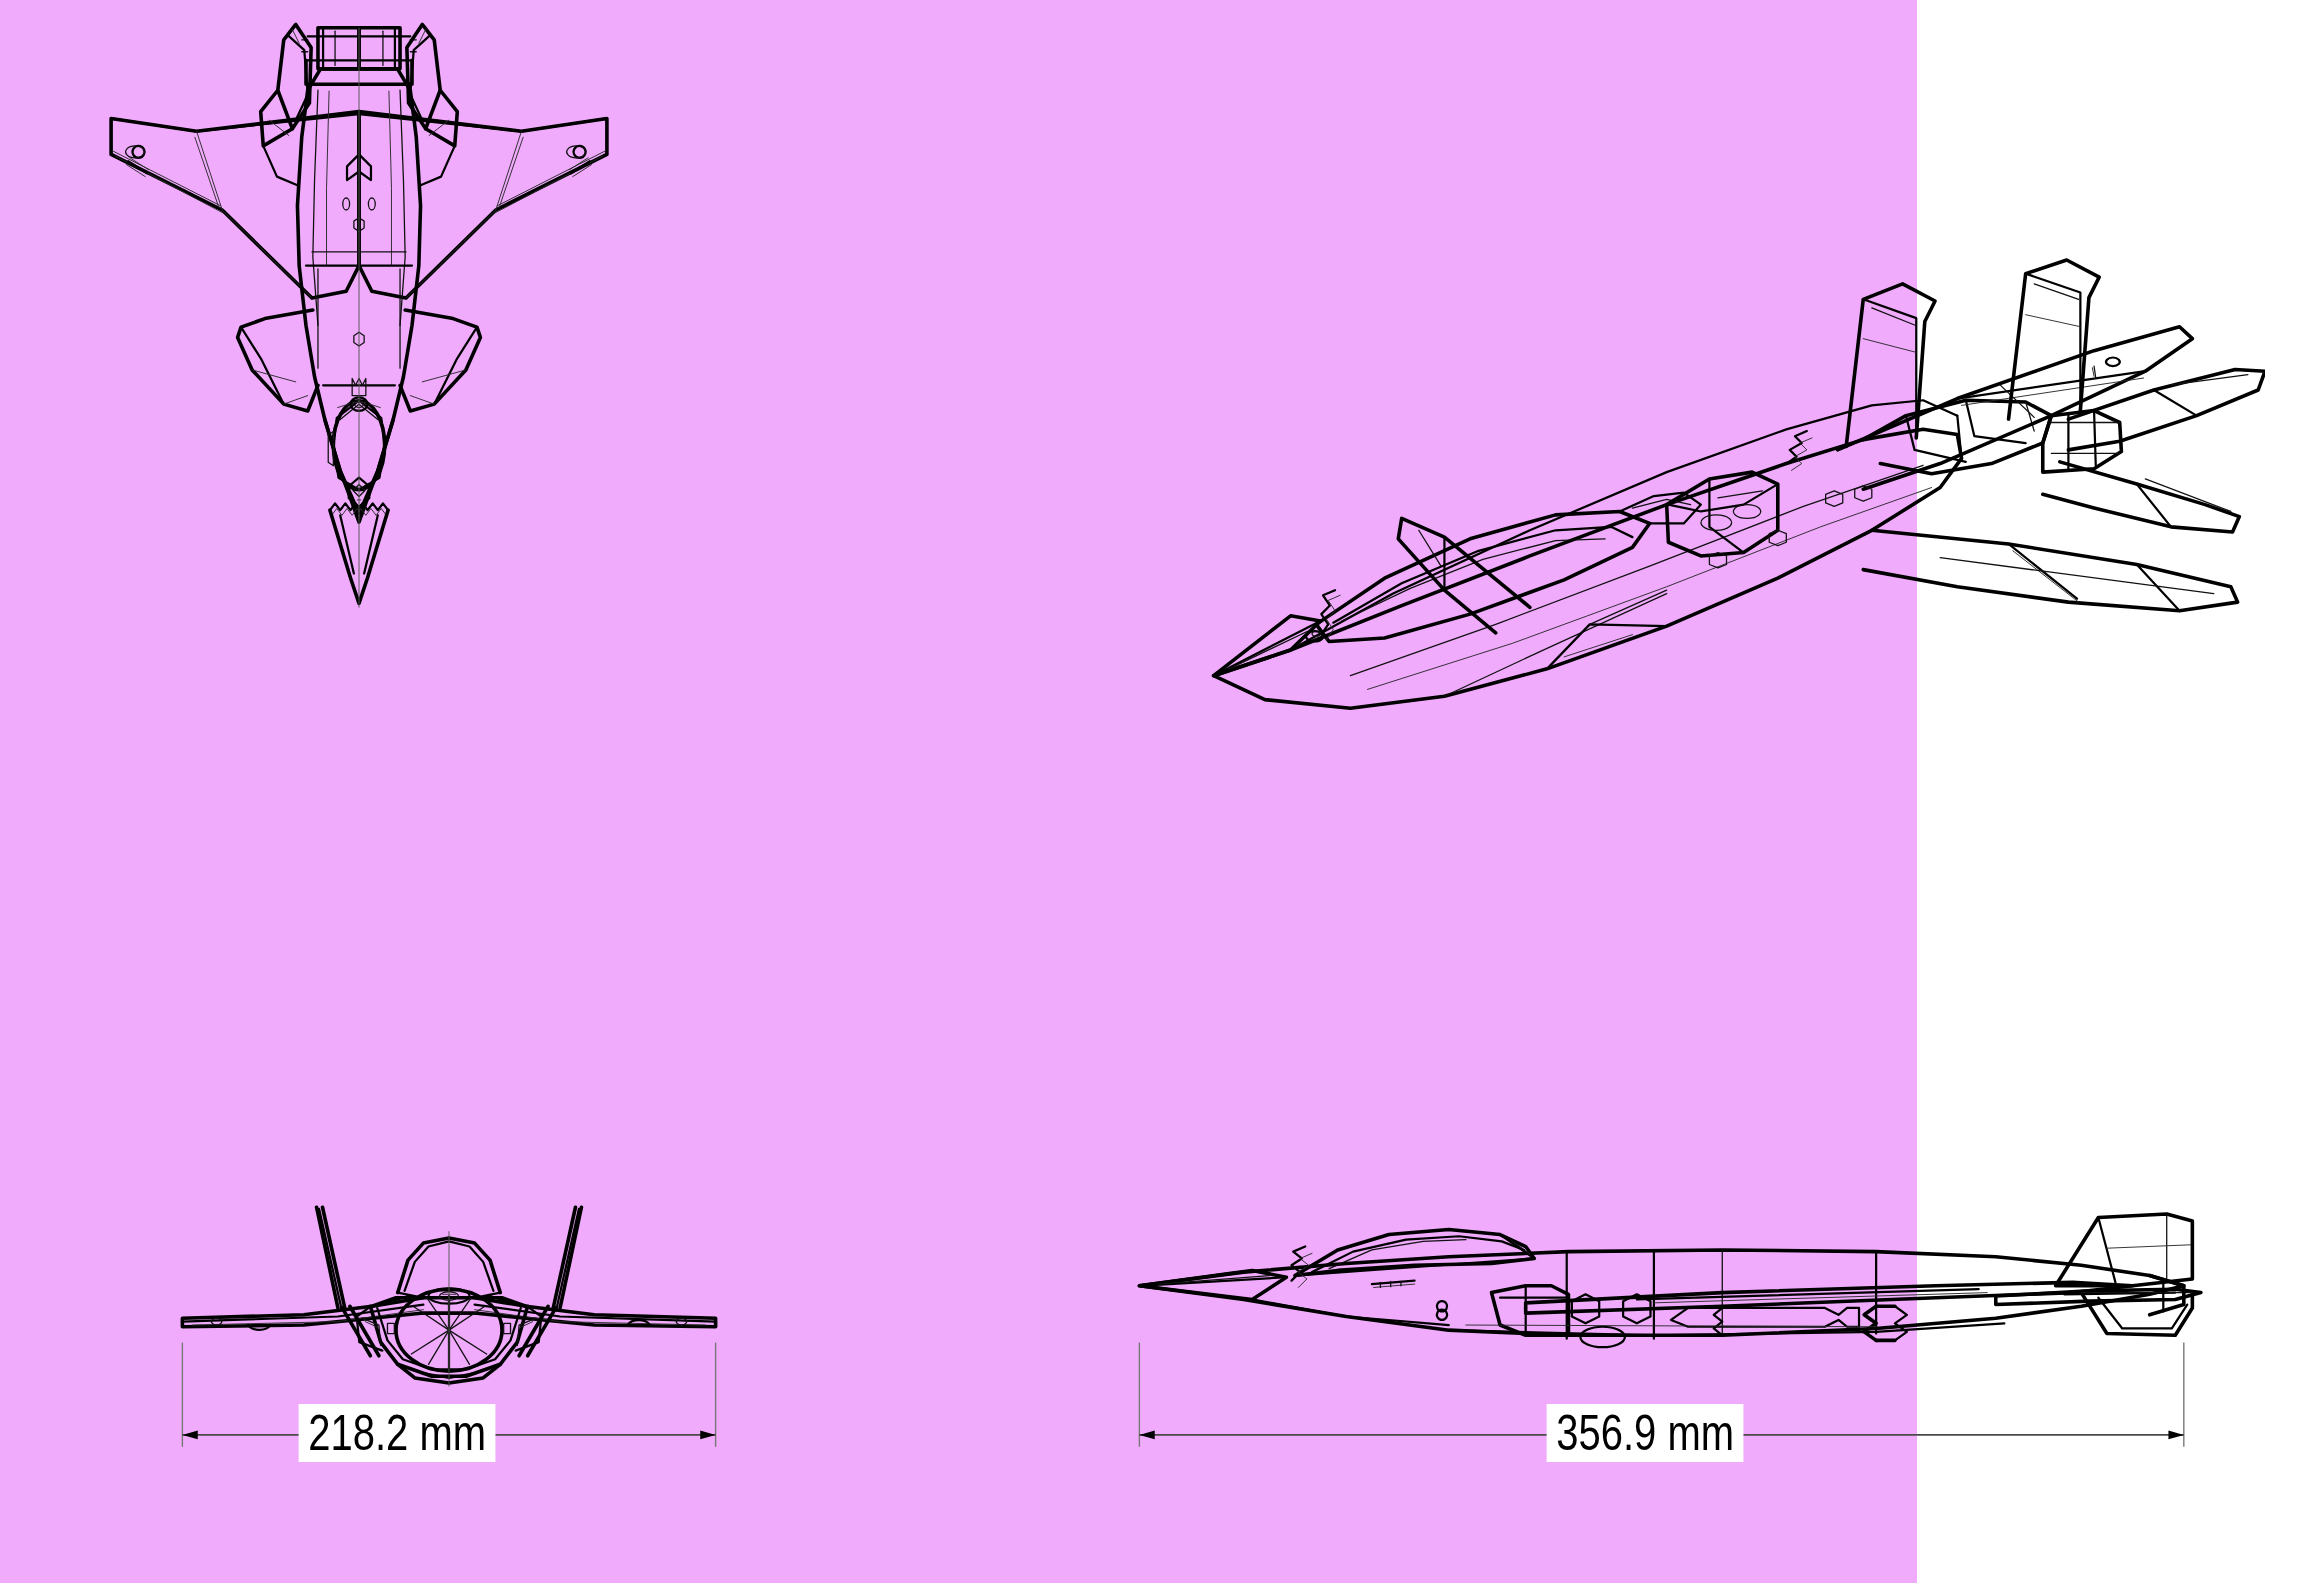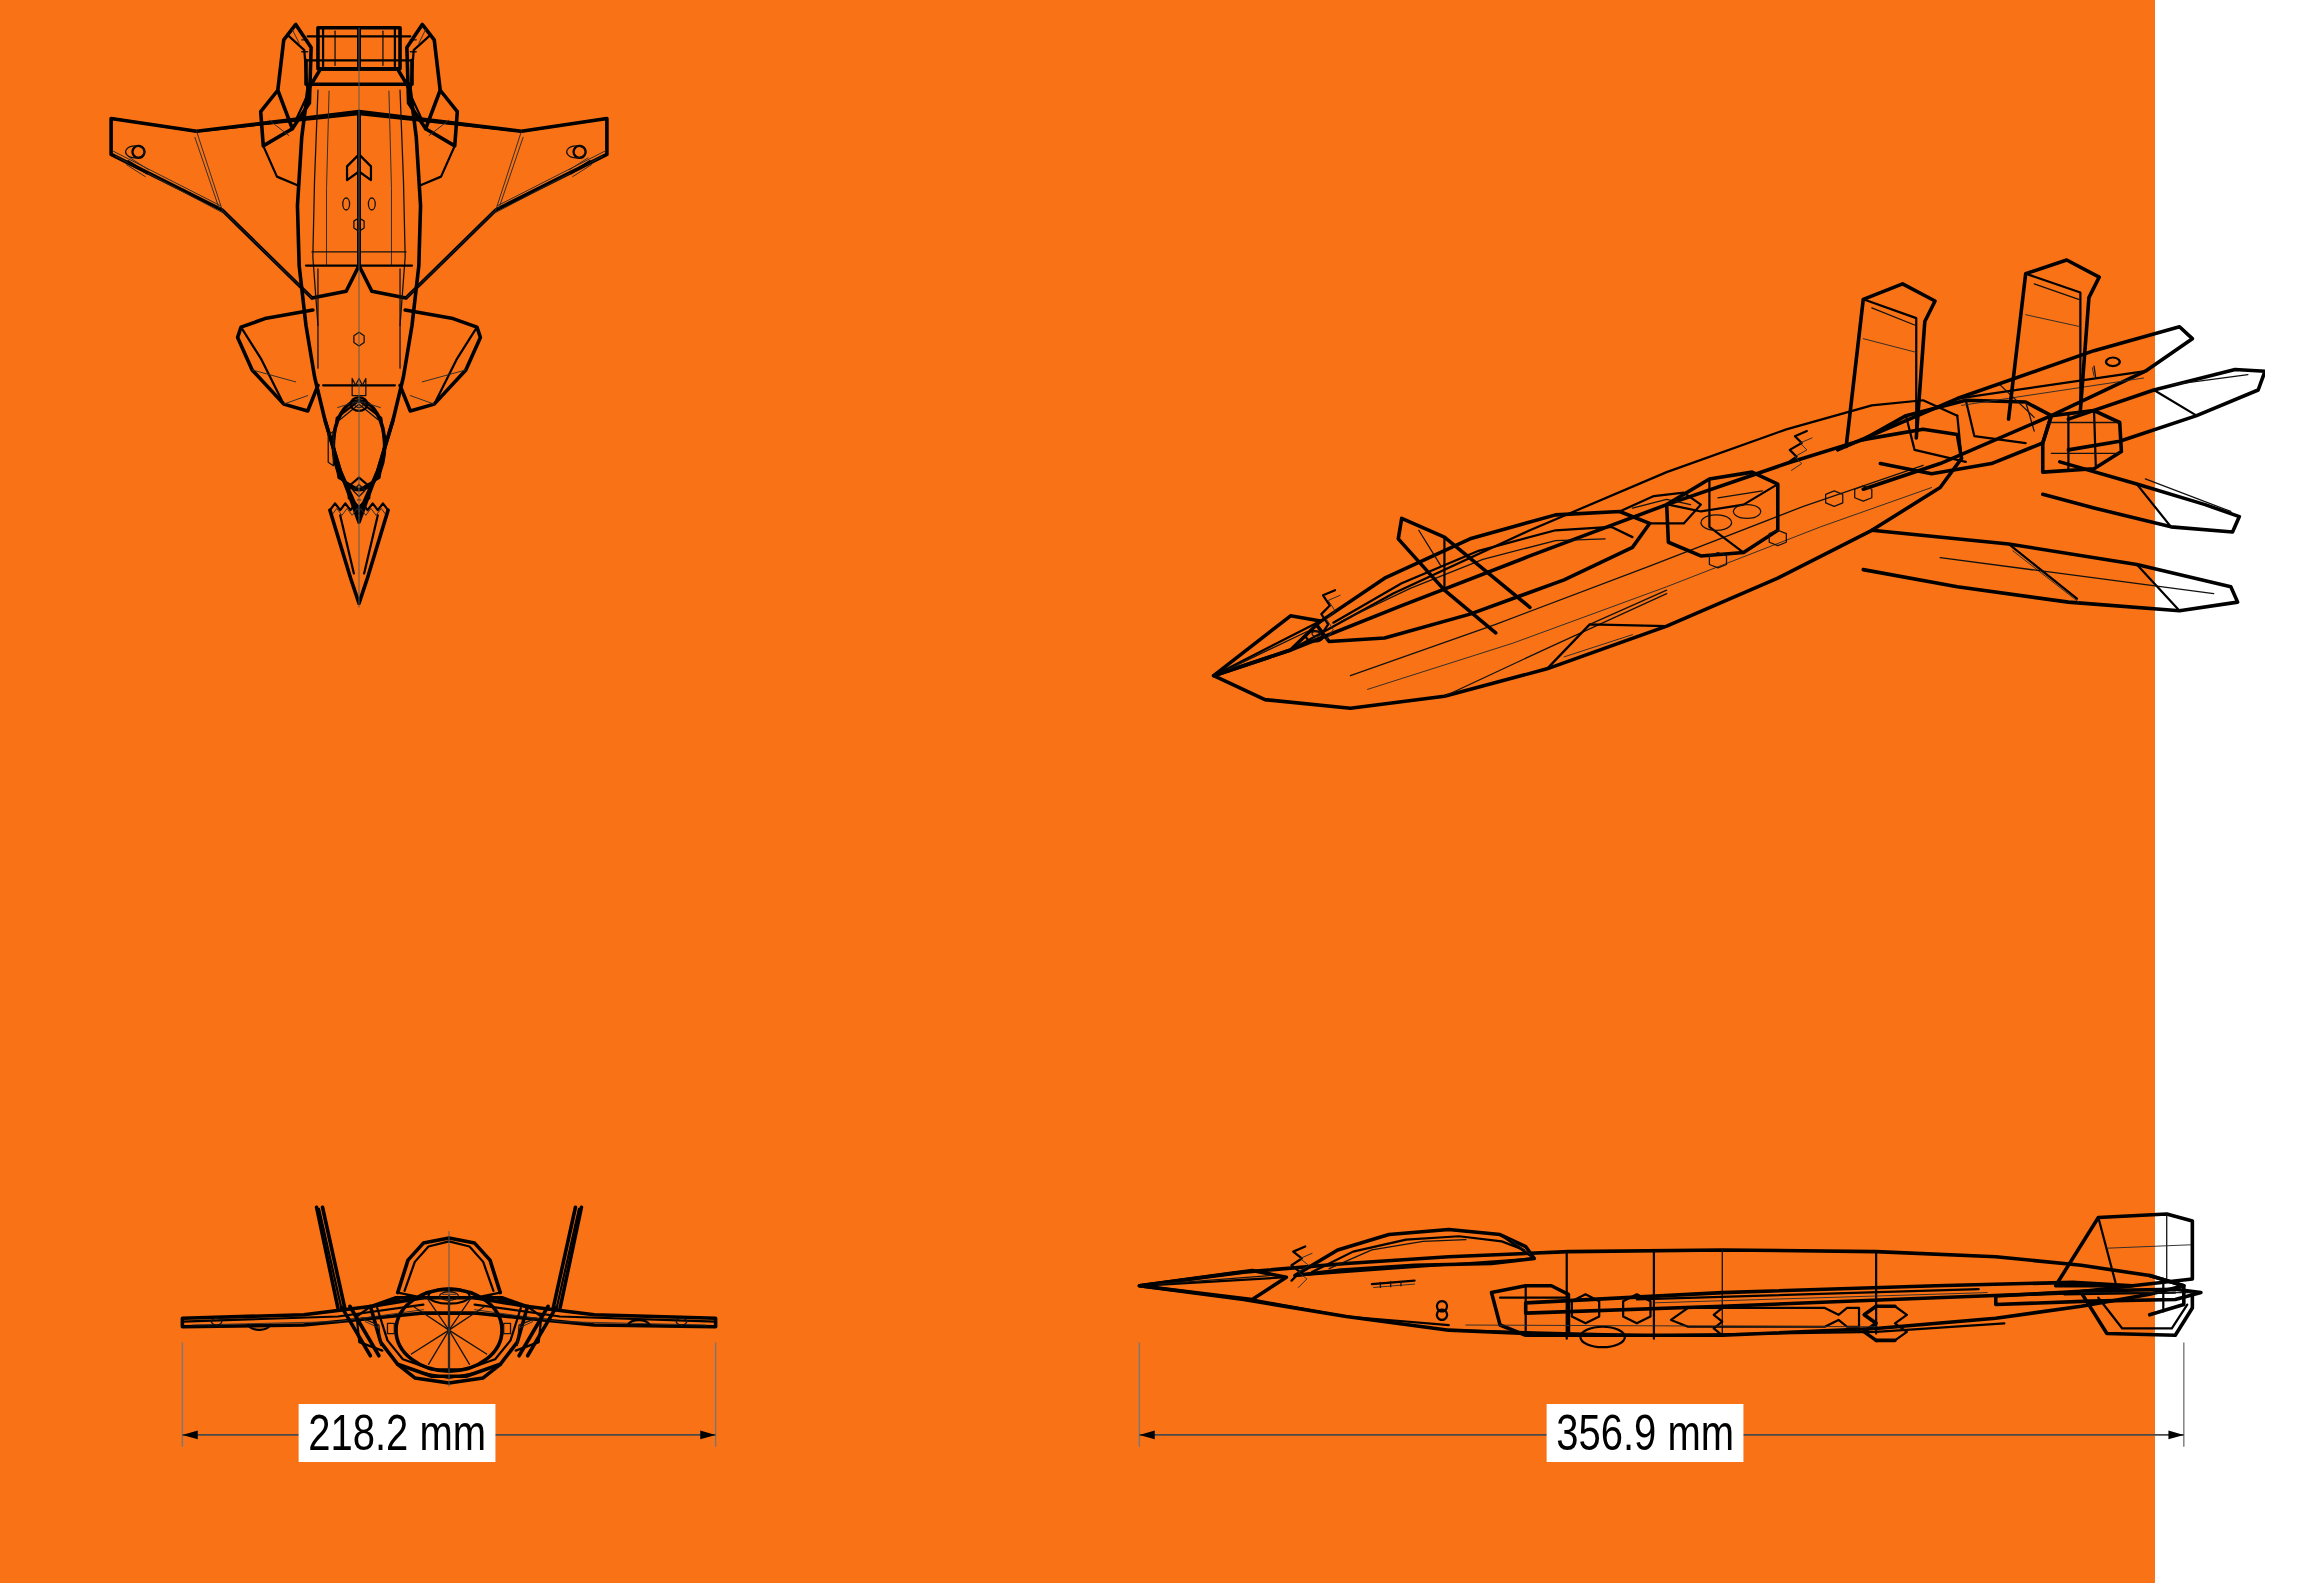--- a/index.html
+++ b/index.html
@@ -11,23 +11,23 @@
   body {
     width: 2319px;
     height: 1583px;
     overflow: hidden;
     font-family: "Liberation Sans", sans-serif;
     position: relative;
   }
   #sheet {
     position: absolute;
     left: 0; top: 0;
-    width: 2155px;
+    width: 1917px;
     height: 1583px;
-    background: #f97316;
+    background: #f0abfc;
   }
   svg.view {
     position: absolute;
     display: block;
   }
   
   .hv  { fill: none; stroke: #000000; stroke-width: 4.2; stroke-linejoin: round; stroke-linecap: round; }
   .mv  { fill: none; stroke: #000000; stroke-width: 2.6; stroke-linejoin: round; stroke-linecap: round; }
   .lv  { fill: none; stroke: #111111; stroke-width: 1.5; stroke-linejoin: round; stroke-linecap: round; }
   .tv  { fill: none; stroke: #2a2a2a; stroke-width: 1.1; stroke-linejoin: round; stroke-linecap: round; }

